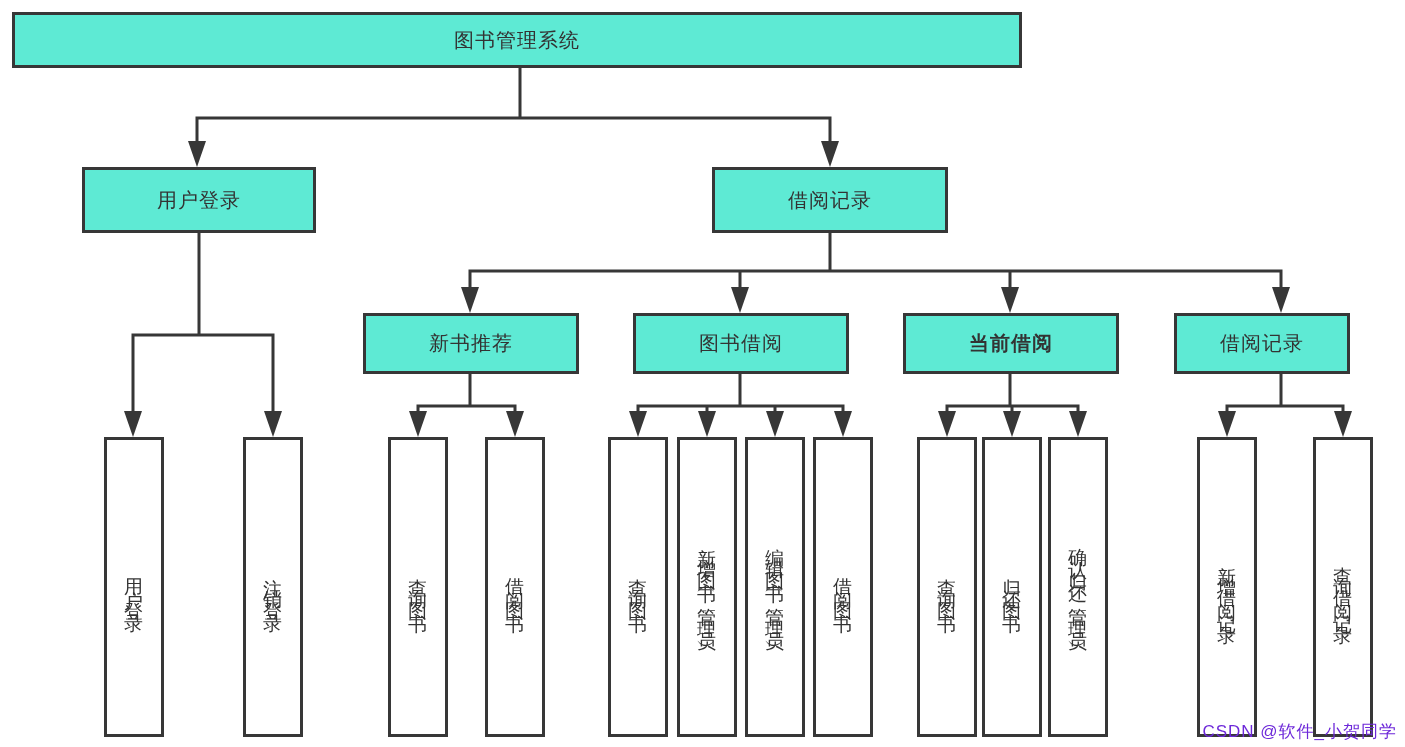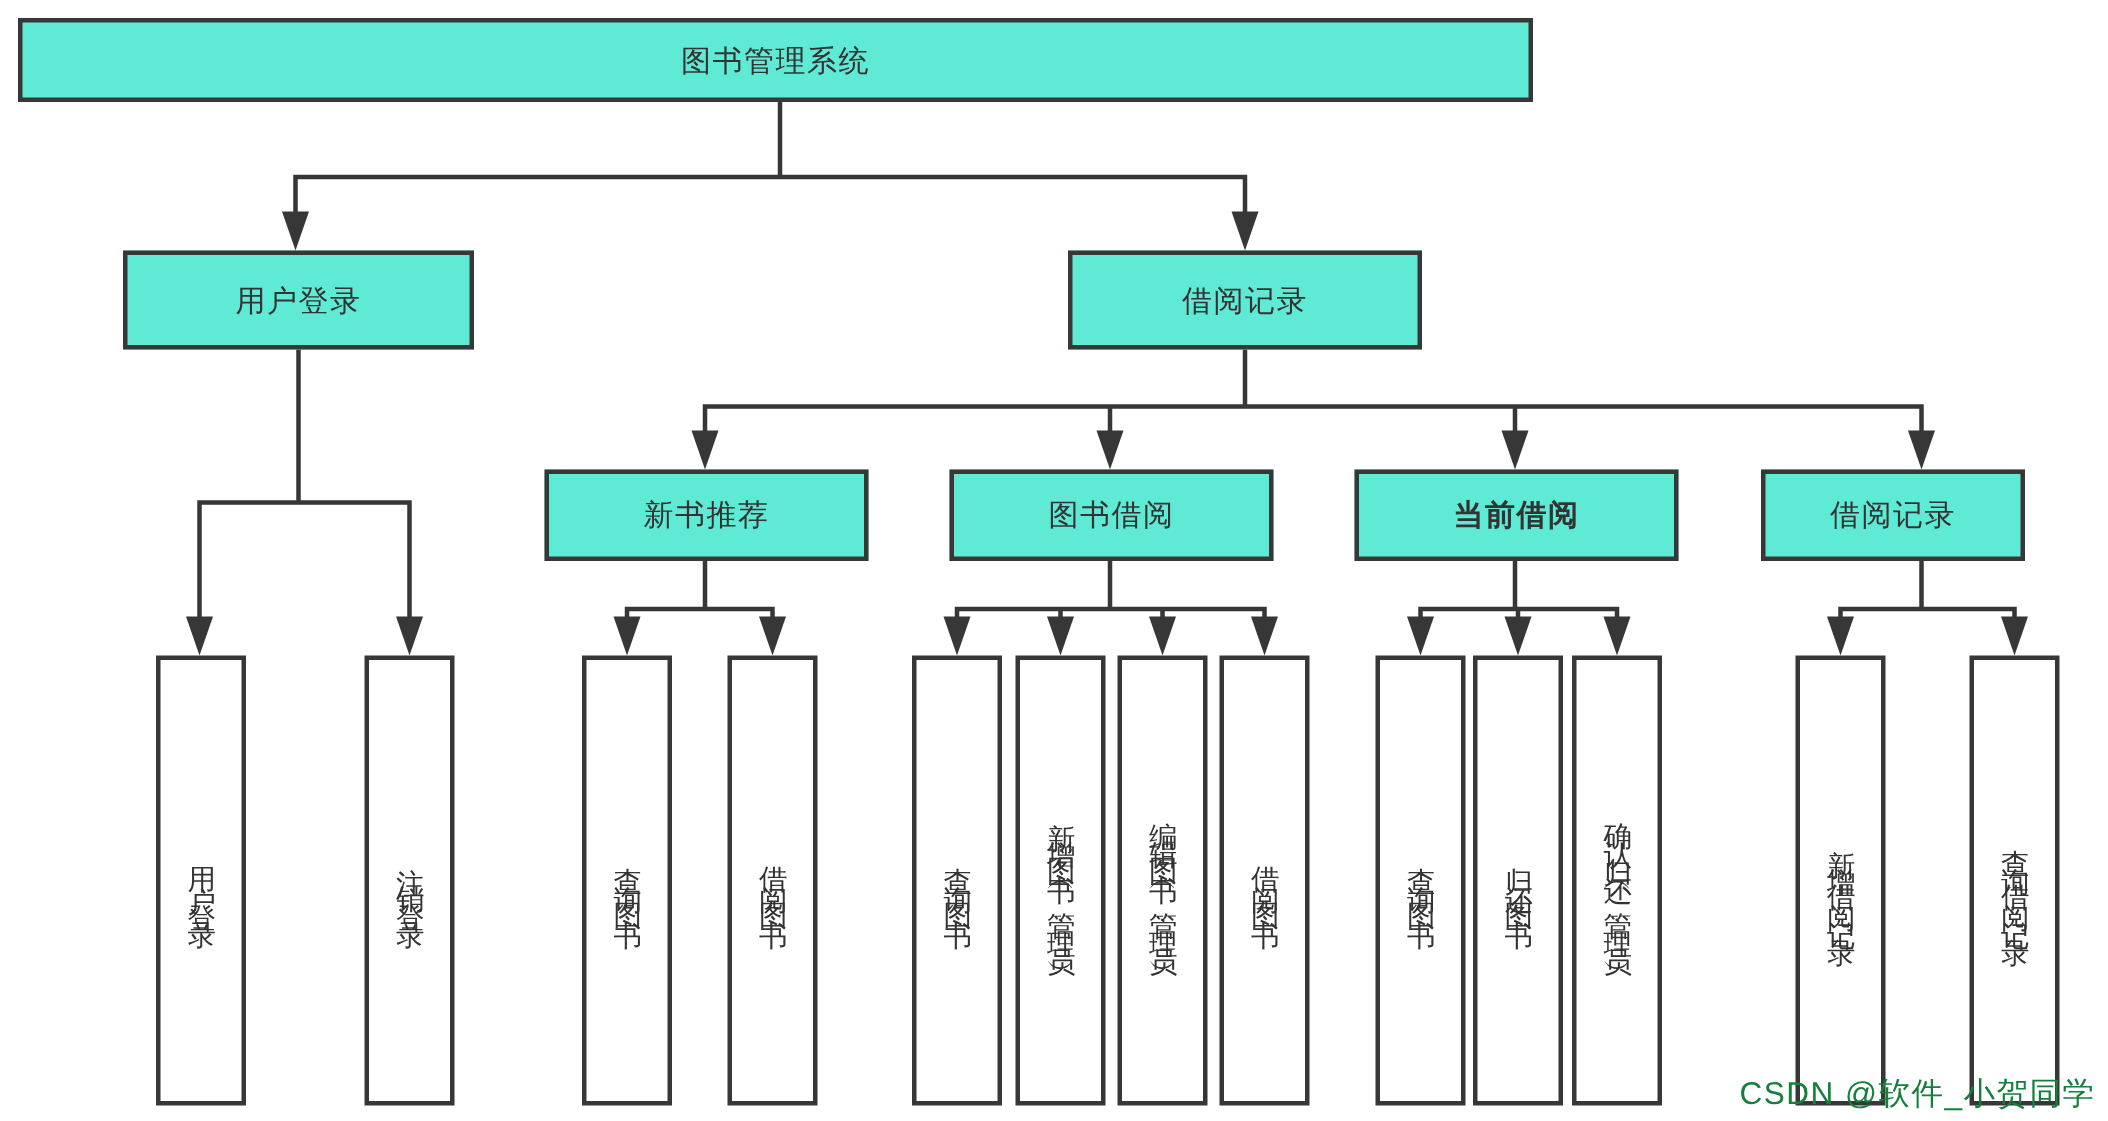--- a/index.html
+++ b/index.html
@@ -75,22 +75,22 @@
   #t-b4     { left: 813px;  }
   #t-c1     { left: 917px;  }
   #t-c2     { left: 982px;  }
   #t-c3     { left: 1048px; }
   #t-r1     { left: 1197px; }
   #t-r2     { left: 1313px; }
   .watermark {
     position: absolute;
     right: 8px;
     bottom: 4px;
-    font-size: 21px;
-    color: #15803d;
+    font-size: 17px;
+    color: #6d28d9;
     letter-spacing: 1px;
     z-index: 5;
     white-space: nowrap;
   }
 </style>
 </head>
 <body>
 
 <div class="canvas">
 

